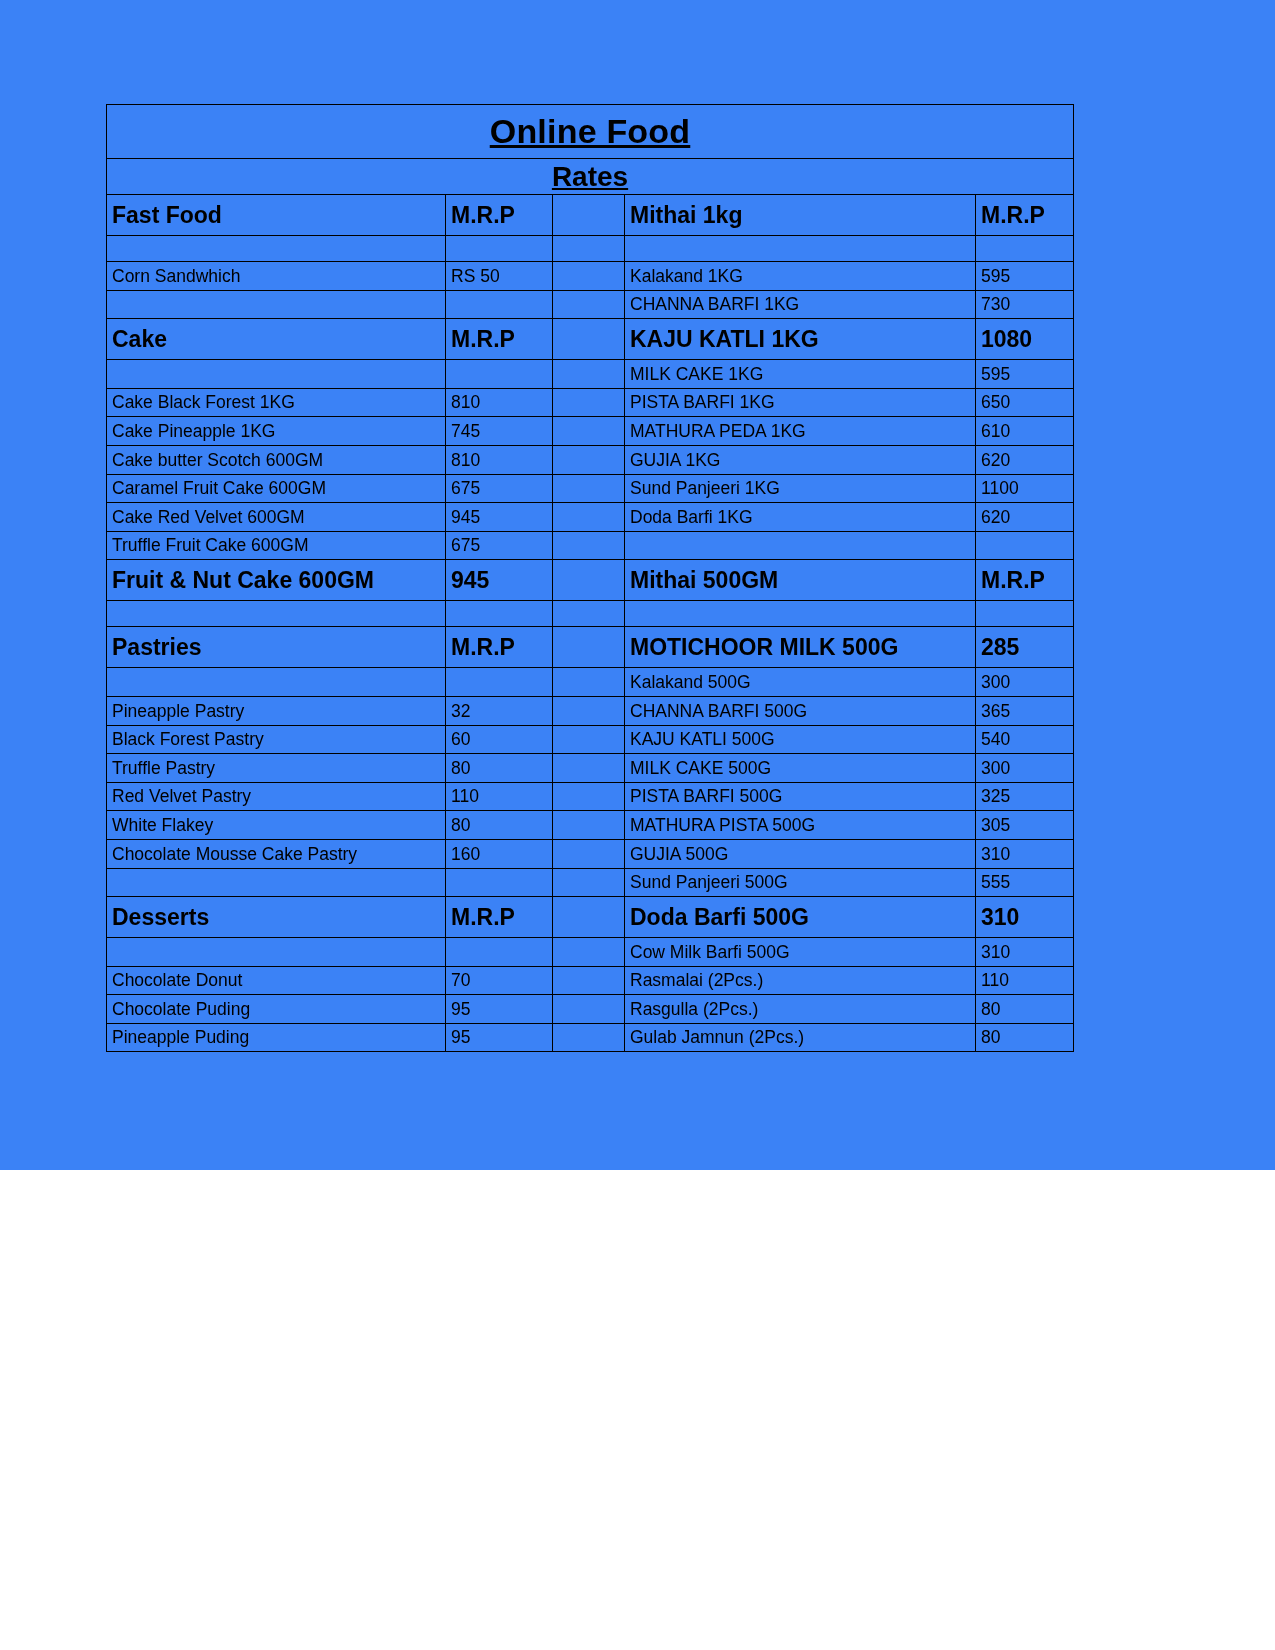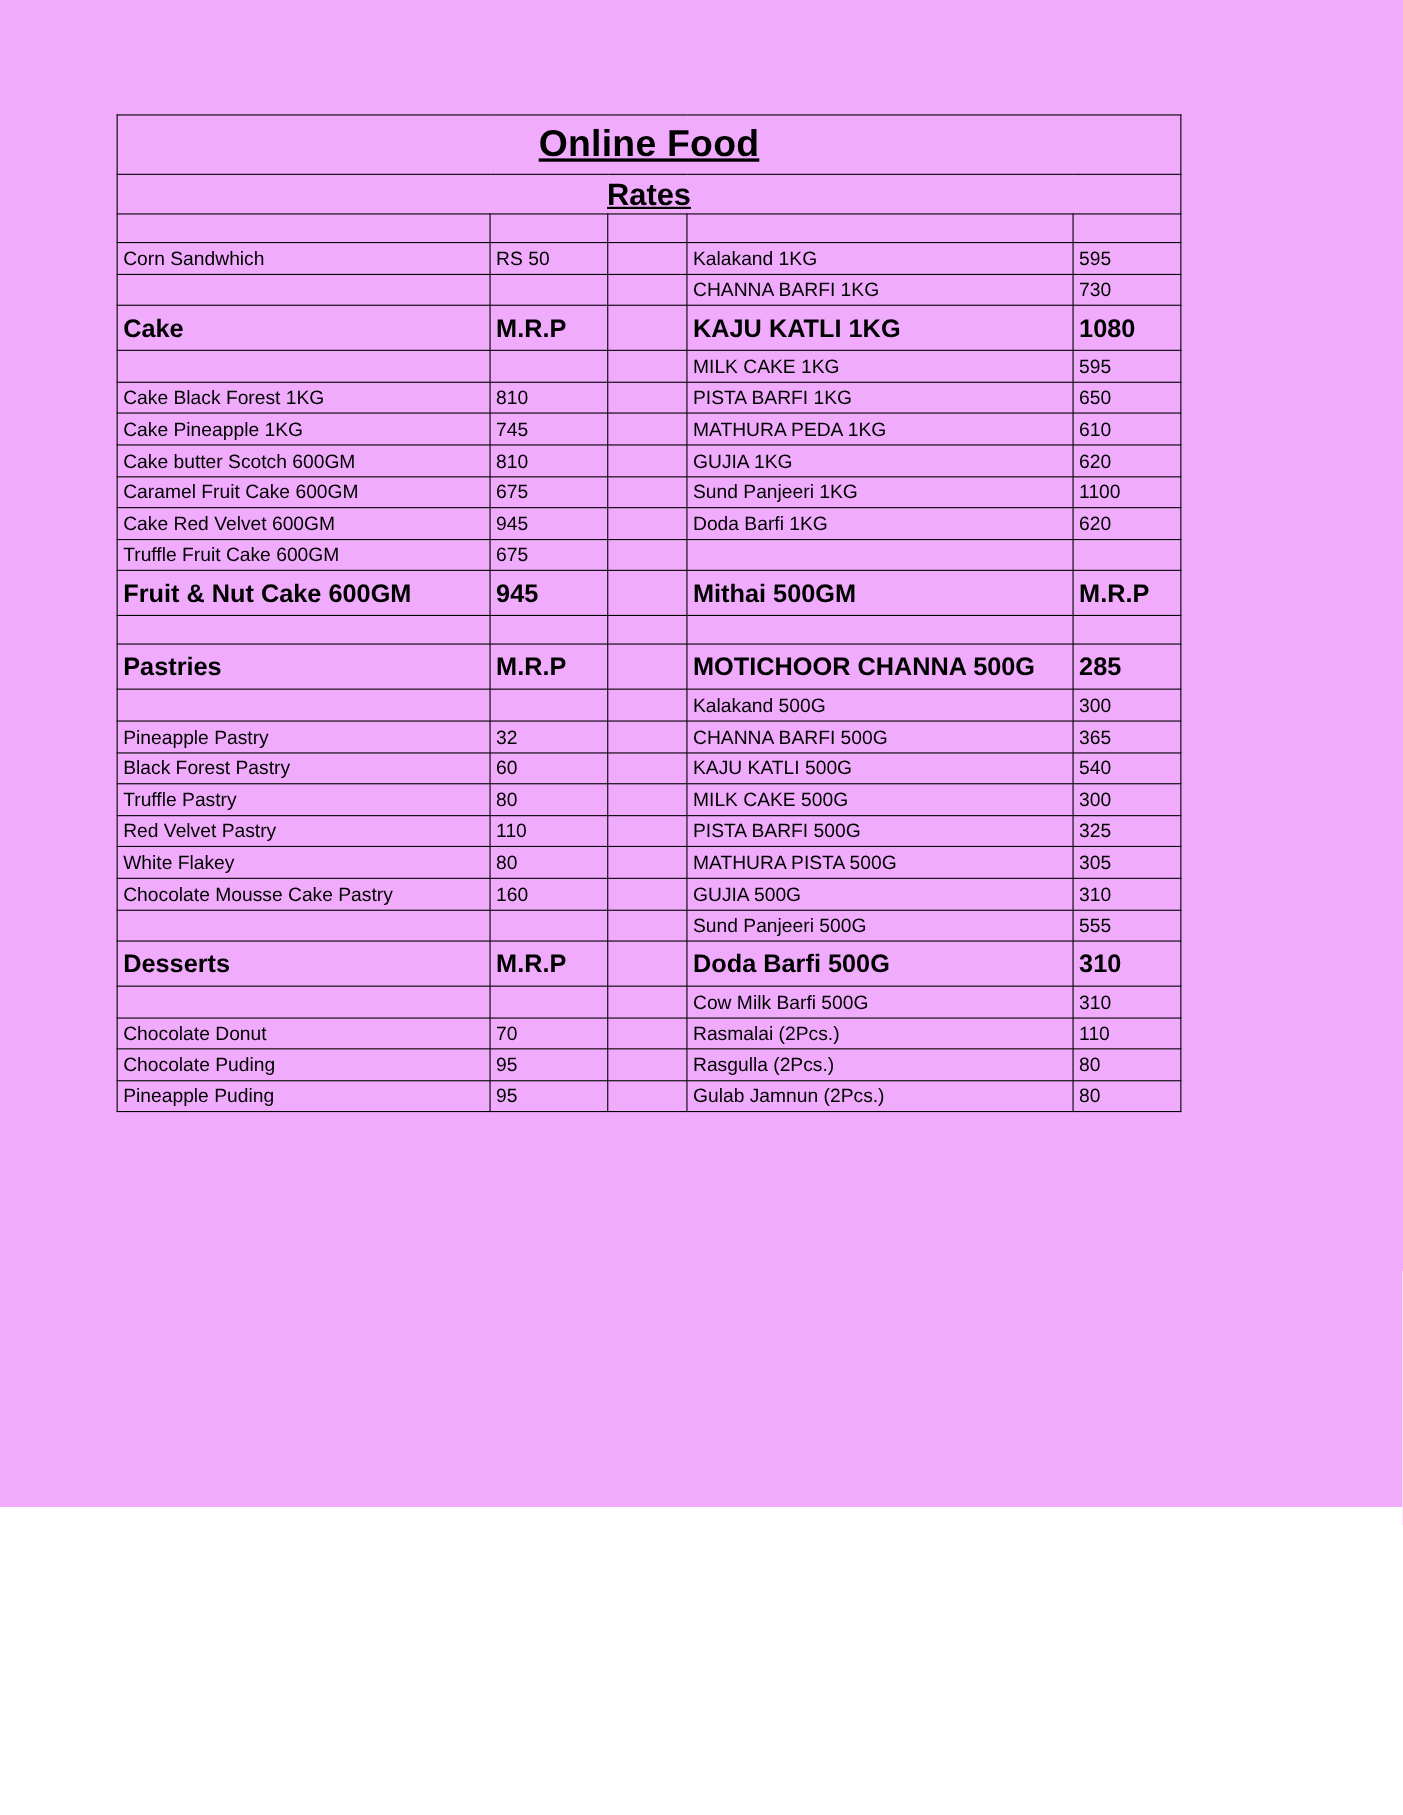--- a/index.html
+++ b/index.html
@@ -12,22 +12,22 @@
     width: 1275px;
     height: 1650px;
     font-family: "Liberation Sans", sans-serif;
     color: #000000;
     position: relative;
   }
   .page {
     position: absolute;
     left: 0; top: 0;
     width: 1275px;
-    height: 1370px;
-    background: #f0abfc;
+    height: 1170px;
+    background: #3b82f6;
   }
   .sheet {
     position: absolute;
     left: 106px;
     top: 104px;
     width: 967px;
   }
   table.rates {
     border-collapse: collapse;
     table-layout: fixed;
@@ -98,20 +98,29 @@
           <tr class="r-title">
             <td colspan="5">
               <span class="title-text">Online Food</span>
             </td>
           </tr>
           <tr class="r-rates">
             <td colspan="5">
               <span class="rates-text">Rates</span>
             </td>
           </tr>
+          <tr class="r-section">
+            <td><span class="sec">Fast Food</span></td>
+            <td><span class="sec">M.R.P</span></td>
+            <td>
+              <span class="empty"></span>
+            </td>
+            <td><span class="sec">Mithai 1kg</span></td>
+            <td><span class="sec">M.R.P</span></td>
+          </tr>
           <tr class="r-blank">
             <td><span class="item"></span></td>
             <td><span class="num"></span></td>
             <td>
               <span class="empty"></span>
             </td>
             <td><span class="item"></span></td>
             <td><span class="num"></span></td>
           </tr>
           <tr class="r-item">
@@ -221,21 +230,21 @@
             </td>
             <td><span class="item"></span></td>
             <td><span class="num"></span></td>
           </tr>
           <tr class="r-section">
             <td><span class="sec">Pastries</span></td>
             <td><span class="sec">M.R.P</span></td>
             <td>
               <span class="empty"></span>
             </td>
-            <td><span class="sec">MOTICHOOR CHANNA 500G</span></td>
+            <td><span class="sec">MOTICHOOR MILK 500G</span></td>
             <td><span class="sec">285</span></td>
           </tr>
           <tr class="r-item">
             <td><span class="item"></span></td>
             <td><span class="num"></span></td>
             <td>
               <span class="empty"></span>
             </td>
             <td><span class="item">Kalakand 500G</span></td>
             <td><span class="num">300</span></td>

